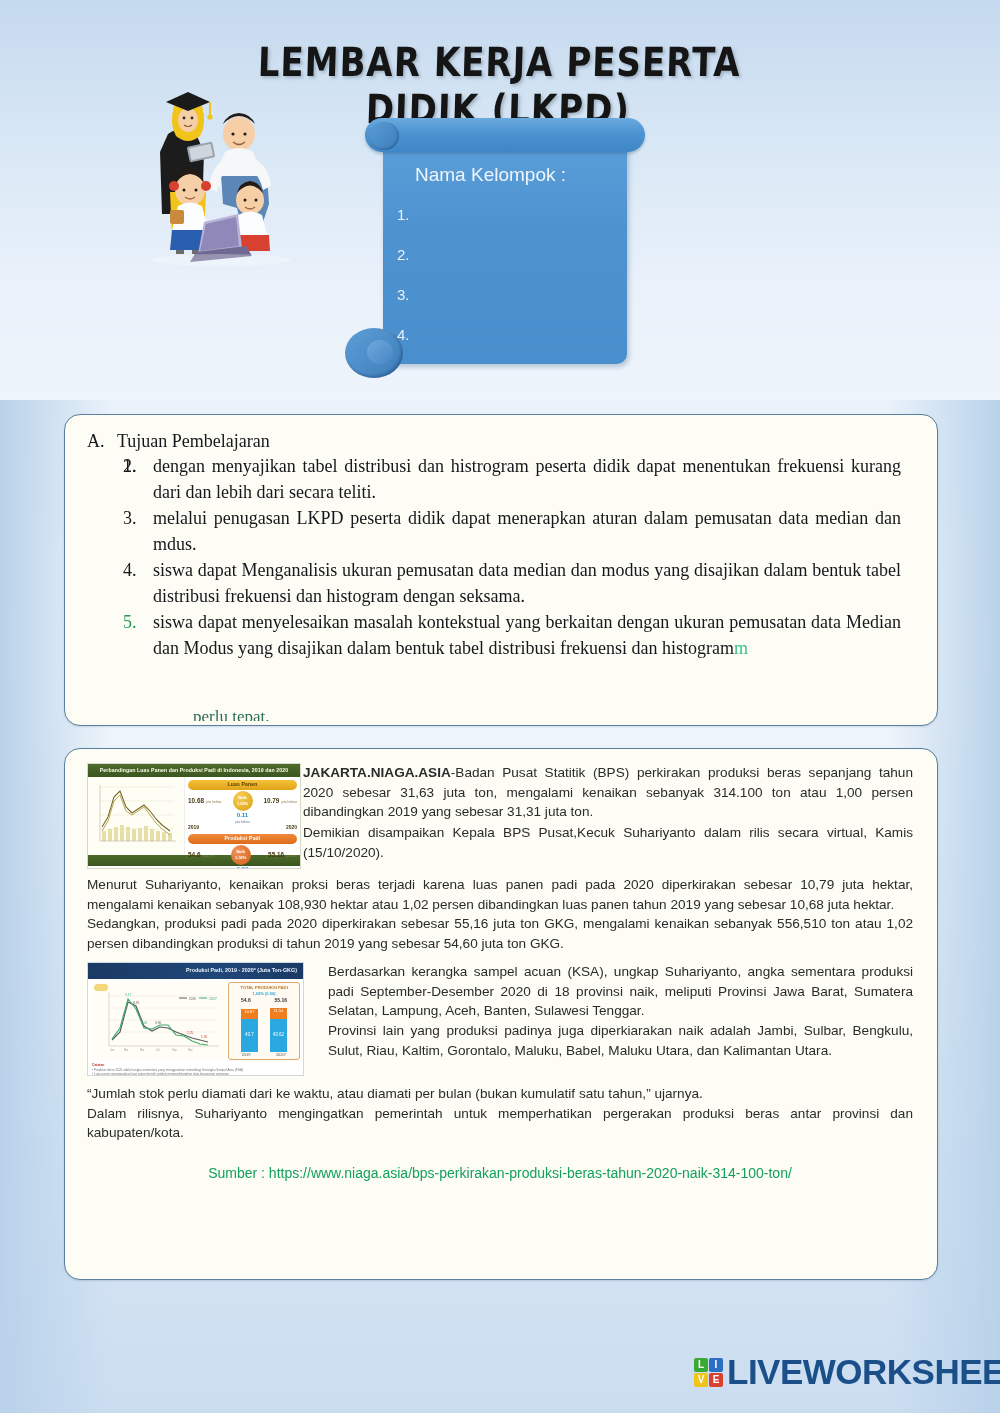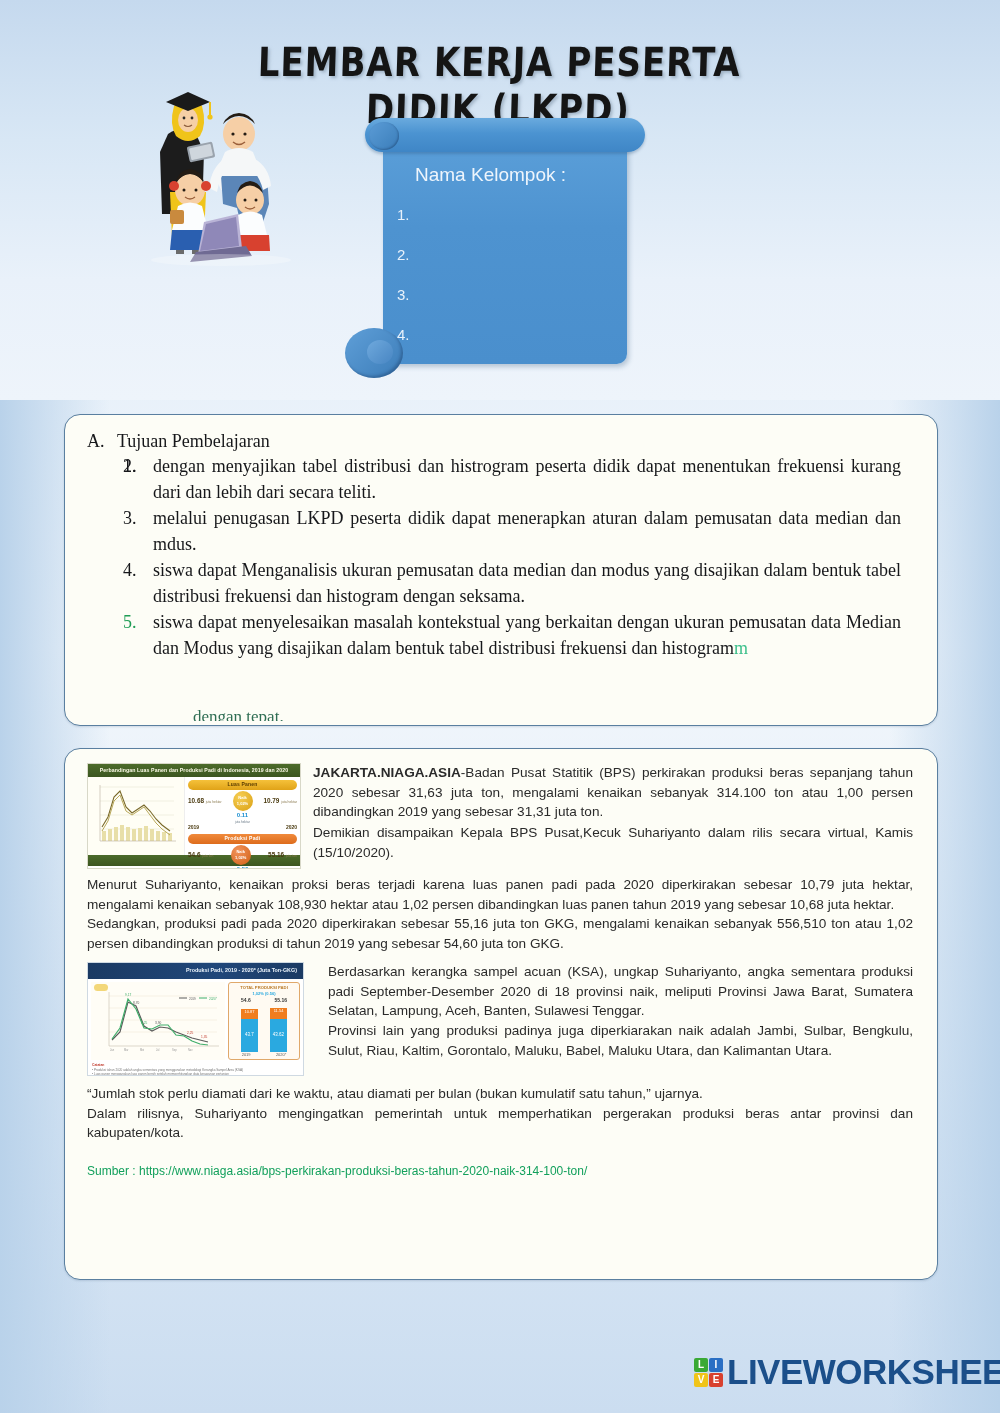--- a/index.html
+++ b/index.html
@@ -110,32 +110,32 @@
   .obj-list li.green-num .num { color: #1f9d55; }
   .obj-list li .tail { color: #3bbf8a; }
   .obj-clip {
     position: absolute; left: 128px; bottom: 4px; width: 200px; height: 14px;
     overflow: hidden; color: #2f6d53; font-size: 17px;
     font-family: "Liberation Serif", serif;
   }
 
   
   .news-inner { padding: 14px 24px 10px 22px; font-size: 13.6px; line-height: 1.45; color: #2b2b2b; text-align: justify; }
-  .news-top { display: flex; gap: 12px; align-items: flex-start; }
+  .news-top { display: flex; gap: 2px; align-items: flex-start; }
   .news-para { margin: 0 0 0 0; }
   .news-para + .news-para { margin-top: 1px; }
   .lead-source { font-weight: bold; }
   .news-mid { margin-top: 6px; }
   .news-mid p { margin: 0; }
   .news-bottom { display: flex; gap: 24px; align-items: flex-start; margin-top: 8px; }
   .news-tail { margin-top: 8px; }
   .news-tail p { margin: 0; }
   .source-line {
-    margin-top: 20px; color: #12a05c;
-    font-size: 12px; font-family: "Liberation Sans", sans-serif;
+    margin-top: 20px; text-align: center; color: #12a05c;
+    font-size: 14px; font-family: "Liberation Sans", sans-serif;
   }
 
   
   .info1 { width: 212px; height: 104px; flex: 0 0 212px; background: #ffffff; border: 1px solid #d8d8c8; position: relative; overflow: hidden; }
   .info1-hdr {
     height: 13px; background: linear-gradient(180deg,#4c6b2a 0%, #3c5620 100%);
     color: #fdfbe8; font-size: 5.2px; font-weight: bold; display: flex;
     align-items: center; justify-content: center; letter-spacing: .1px;
   }
   .info1-body { display: flex; height: 78px; }
@@ -291,21 +291,21 @@
       <li>
         <span class="num">4.</span>
         <span>siswa dapat Menganalisis ukuran pemusatan data median dan modus yang disajikan dalam bentuk tabel distribusi frekuensi dan histogram dengan seksama.</span>
       </li>
       <li class="green-num">
         <span class="num">5.</span>
         <span>siswa dapat menyelesaikan masalah kontekstual yang berkaitan dengan ukuran pemusatan data Median dan Modus yang disajikan dalam bentuk tabel distribusi frekuensi dan histogram<span class="tail">m</span></span>
       </li>
     </ol>
   </div>
-  <div class="obj-clip">dengan tepat.</div>
+  <div class="obj-clip">perlu tepat.</div>
 </div>
 
 <div class="card" id="news-card">
   <div class="news-inner">
 
     <div class="news-top">
 
       <div class="info1">
         <div class="info1-hdr">Perbandingan Luas Panen dan Produksi Padi di Indonesia, 2019 dan 2020</div>
         <div class="info1-body">

